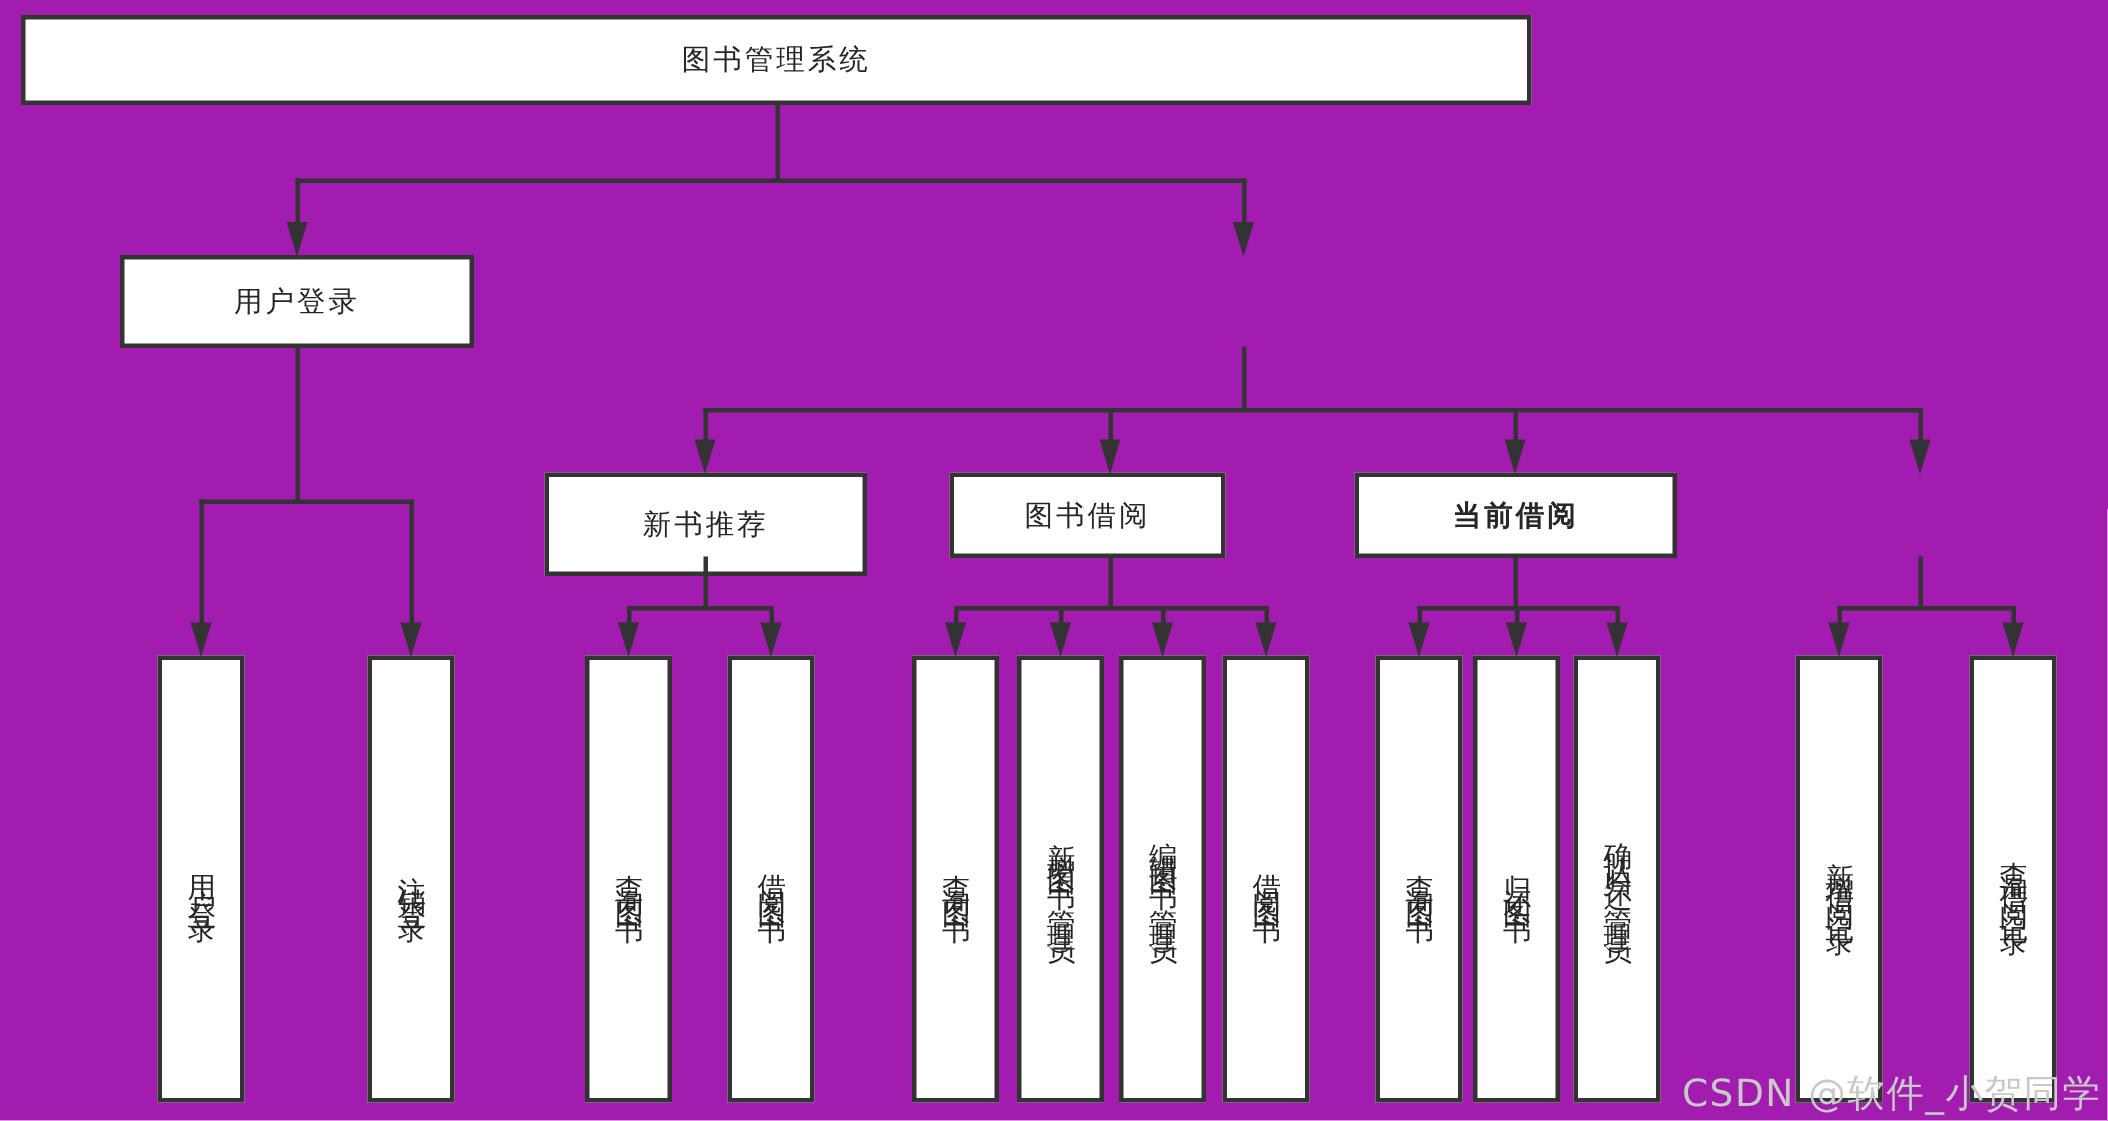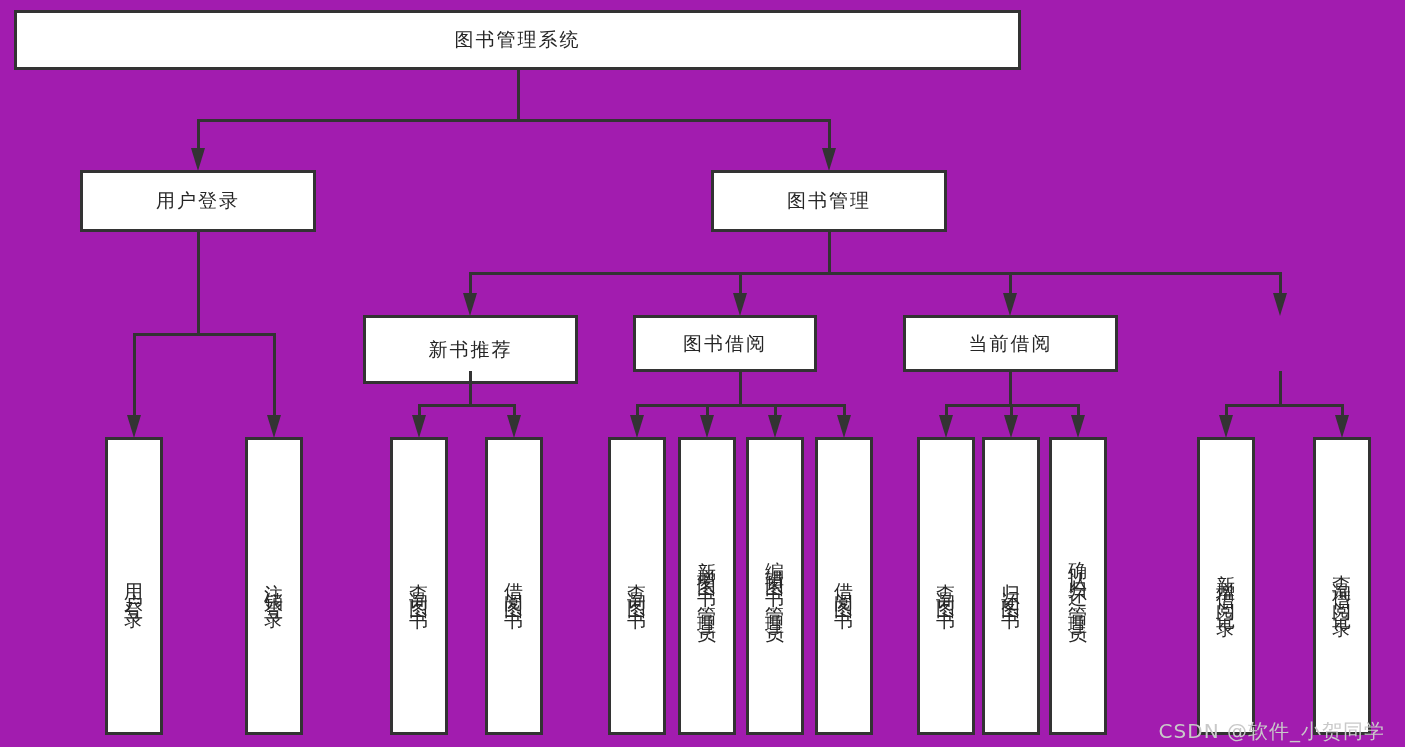--- a/index.html
+++ b/index.html
@@ -36,38 +36,38 @@
   .h { height: 3px; }
   .tip {
     position: absolute;
     width: 0; height: 0;
     border-left: 7px solid transparent;
     border-right: 7px solid transparent;
     border-top: 23px solid #333333;
   }
   .watermark {
     position: absolute;
-    right: 20px;
+    right: 4px;
     bottom: 2px;
-    font-size: 20px;
+    font-size: 25px;
     color: #c9c9c9;
     letter-spacing: 1px;
     z-index: 5;
     white-space: nowrap;
   }
 
   
   #b-root      { left: 14px;  top: 10px;  width: 1007px; height: 60px; }
   
   #b-user-login{ left: 80px;  top: 170px; width: 236px; height: 62px; }
   #b-book-mgmt { left: 711px; top: 170px; width: 236px; height: 62px; }
   
   #b-new-rec   { left: 363px; top: 315px; width: 215px; height: 69px; }
   #b-borrow    { left: 633px; top: 315px; width: 184px; height: 57px; }
-  #b-current   { left: 903px; top: 315px; width: 215px; height: 57px; }
+  #b-current   { left: 903px; top: 315px; width: 215px; height: 57px; font-weight: bold; }
   #b-records   { left: 1173px;top: 315px; width: 213px; height: 57px; }
   
   #l-user-login { left: 105px; }
   #l-logout     { left: 245px; }
   #l-rec-query  { left: 390px; }
   #l-rec-borrow { left: 485px; }
   #l-bor-query  { left: 608px; }
   #l-bor-add    { left: 678px; }
   #l-bor-edit   { left: 746px; }
   #l-bor-borrow { left: 815px; }
@@ -138,21 +138,20 @@
   #at-19 { left: 1335px; top: 415px; }
 </style>
 </head>
 <body>
 
 <div class="stage">
 
   <div class="box h-label" id="b-root">图书管理系统</div>
 
   <div class="box h-label" id="b-user-login">用户登录</div>
-  <div class="box h-label" id="b-book-mgmt">图书管理</div>
 
   <div class="box h-label" id="b-new-rec">新书推荐</div>
   <div class="box h-label" id="b-borrow">图书借阅</div>
   <div class="box h-label" id="b-current">当前借阅</div>
 
   <div class="box leaf" id="l-user-login">
       <span class="vtext">用户登录</span>
     </div>
   <div class="box leaf" id="l-logout">
       <span class="vtext">注销登录</span>

